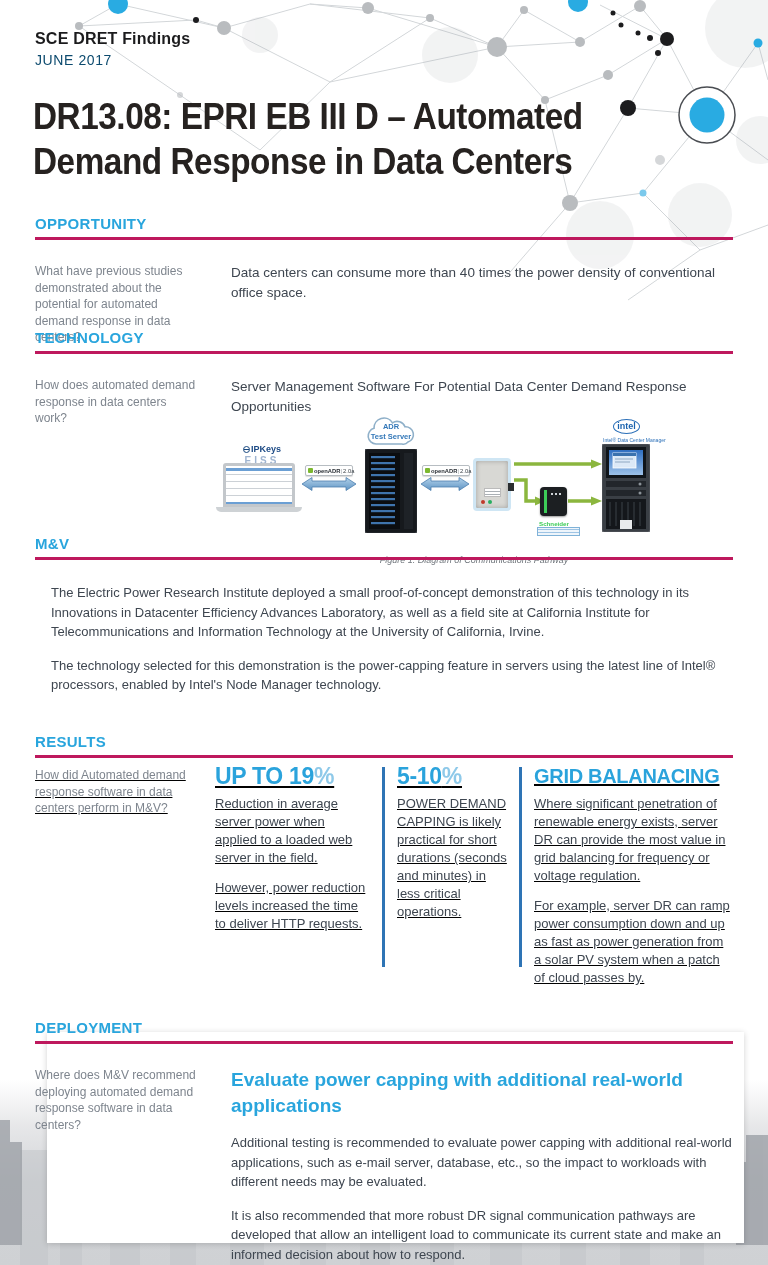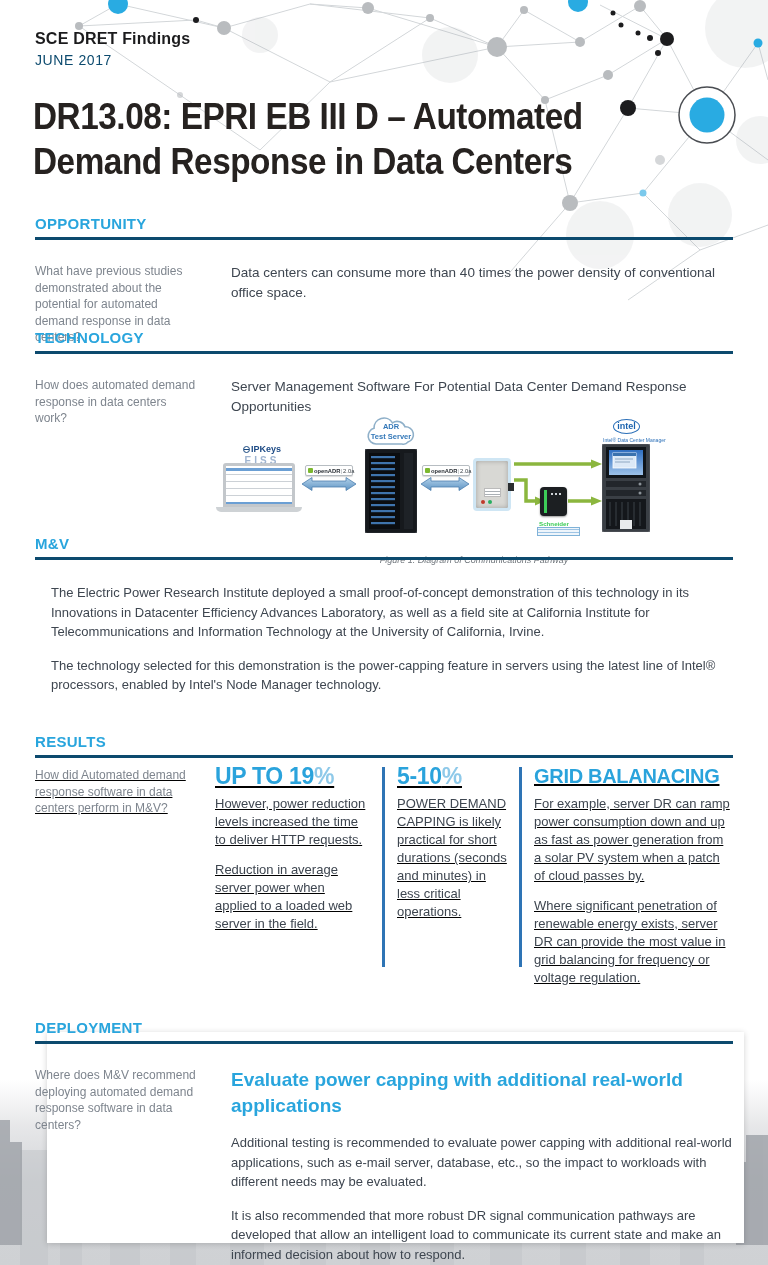--- a/index.html
+++ b/index.html
@@ -17,21 +17,21 @@
 
   .brand { position:absolute; left:35px; top:30px; font-size:16px; font-weight:700; color:#1b1b1d; letter-spacing:.2px; }
   .date  { position:absolute; left:35px; top:52px; font-size:14px; color:#0c4a6e; letter-spacing:.6px; }
 
   .title { position:absolute; left:33px; top:94px; font-size:37px; line-height:45px; font-weight:700;
            color:#262220; letter-spacing:-.5px; transform:scaleX(.9); transform-origin:left top; }
   .title span { display:block; }
 
   .section { position:absolute; left:35px; width:698px; }
   .sec-head { font-size:15px; font-weight:700; color:#29a5dd; letter-spacing:.3px;
-              padding-bottom:5px; border-bottom:3px solid #0c4a6e; }
+              padding-bottom:5px; border-bottom:3px solid #be185d; }
   .sec-body { display:flex; padding-top:23px; }
   .q { flex:0 0 180px; width:180px; padding-right:18px; font-size:12px; line-height:16.5px; color:#7e858e; }
   .a { flex:1; font-size:13px; line-height:19.5px; color:#3e4650; }
   .a p { margin:0 0 14px 16px; }
 
   
   .cols { display:flex; padding-top:9px; }
   .col { font-size:13px; line-height:18px; color:#3e4650; }
   .col p { margin:0 0 12px 0; }
   .col1 { width:155px; }
@@ -380,33 +380,33 @@
       </div>
     </div>
 
     <div class="section" style="top:733px;">
       <div class="sec-head">RESULTS</div>
       <div class="sec-body" style="padding-top:0;text-decoration:underline;">
         <div class="q" style="padding-top:9px;">How did Automated demand response software in data centers perform in M&amp;V?</div>
         <div class="cols">
           <div class="col col1">
             <div class="stat"><span>UP TO 19</span><span class="pct">%</span></div>
+            <p>Reduction in average server power when applied to a loaded web server in the field.</p>
             <p>However, power reduction levels increased the time to deliver HTTP requests.</p>
-            <p>Reduction in average server power when applied to a loaded web server in the field.</p>
           </div>
           <div class="vdiv"></div>
           <div class="col col2">
             <div class="stat"><span>5-10</span><span class="pct">%</span></div>
             <p>POWER DEMAND CAPPING is likely practical for short durations (seconds and minutes) in less critical operations.</p>
           </div>
           <div class="vdiv"></div>
           <div class="col col3">
             <div class="stat stat3"><span>GRID BALANACING</span></div>
+            <p>Where significant penetration of renewable energy exists, server DR can provide the most value in grid balancing for frequency or voltage regulation.</p>
             <p>For example, server DR can ramp power consumption down and up as fast as power generation from a solar PV system when a patch of cloud passes by.</p>
-            <p>Where significant penetration of renewable energy exists, server DR can provide the most value in grid balancing for frequency or voltage regulation.</p>
           </div>
         </div>
       </div>
     </div>
 
     <div class="section" style="top:1019px;">
       <div class="sec-head">DEPLOYMENT</div>
       <div class="sec-body">
         <div class="q">Where does M&amp;V recommend deploying automated demand response software in data centers?</div>
         <div class="a">

